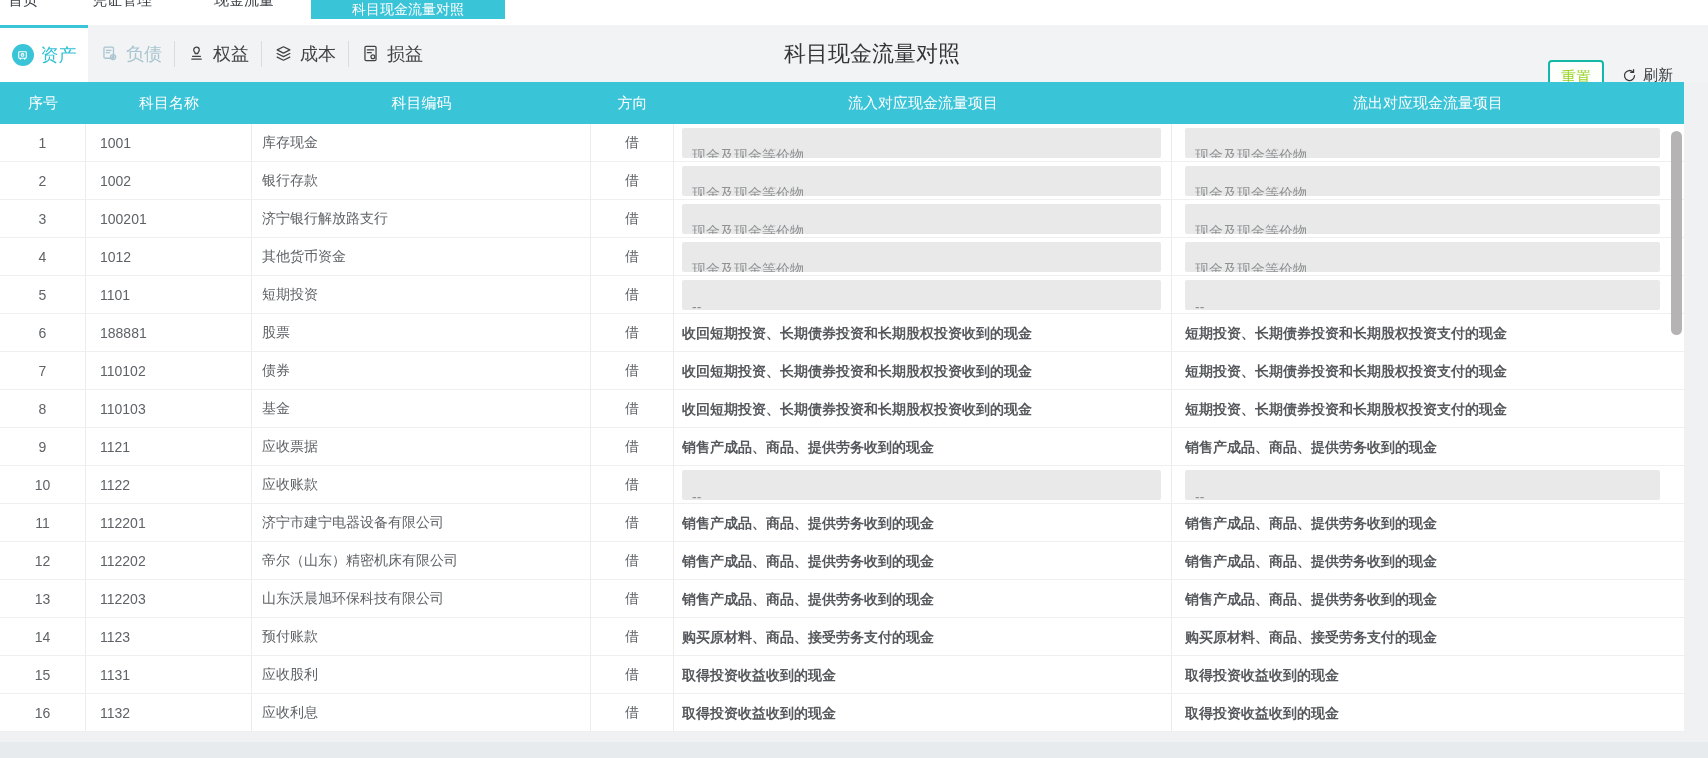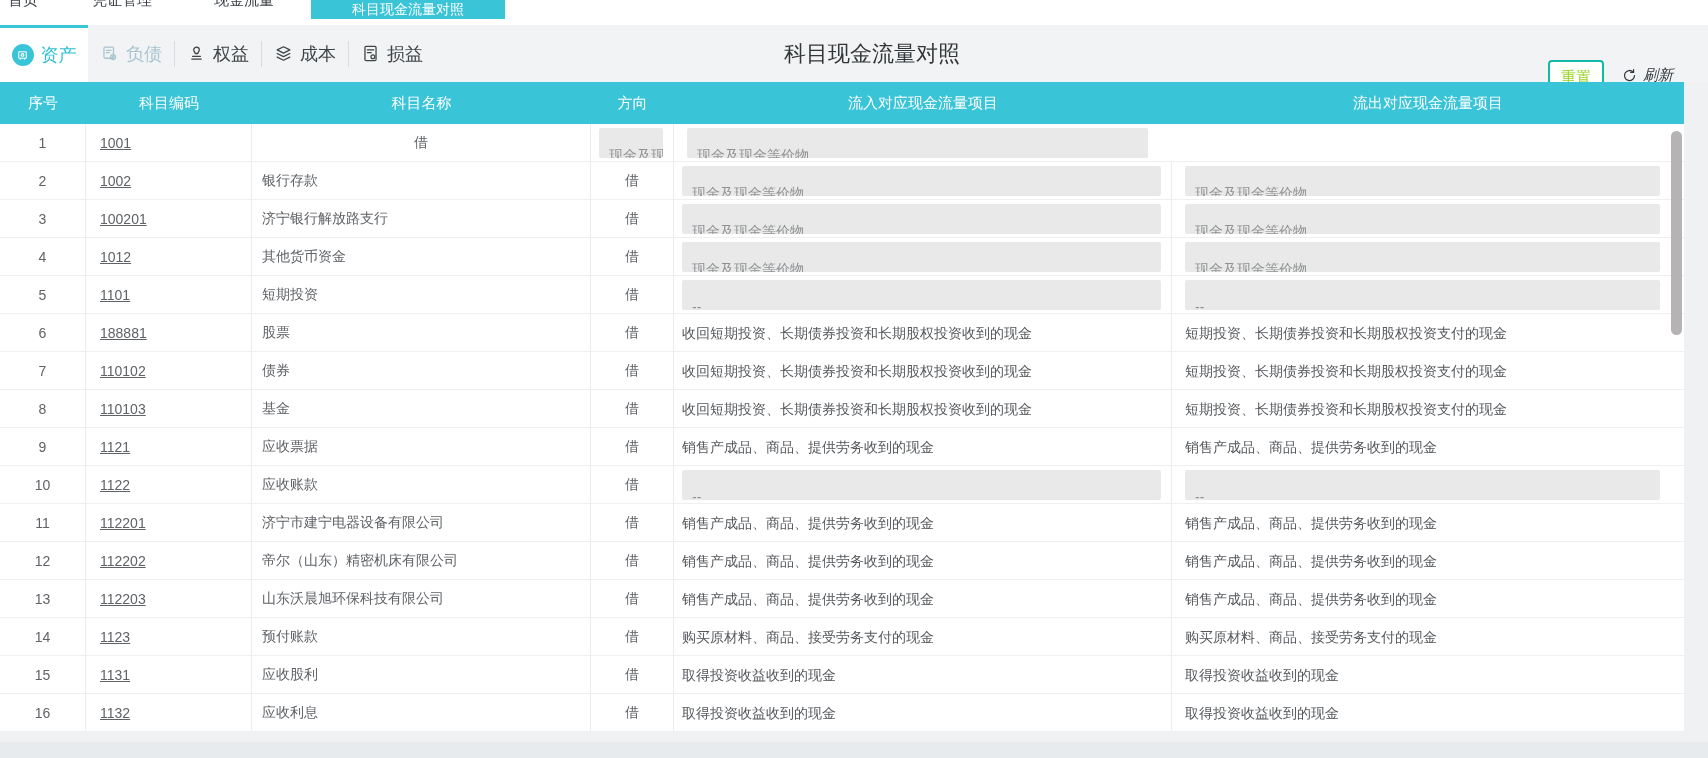--- a/index.html
+++ b/index.html
@@ -22,39 +22,39 @@
   .cat-tab.active { width:88px; background:#ffffff; border-top:3px solid #3ac4d8; color:#2ebfd3; }
   .cat-tab.dim { color:#a9c4d0; }
   .icon-circle { width:22px; height:22px; border-radius:50%; background:#3ac4d8; display:flex; align-items:center; justify-content:center; flex:0 0 auto; }
   .tab-svg { width:19px; height:19px; stroke:currentColor; fill:none; stroke-width:1.6; stroke-linecap:round; stroke-linejoin:round; }
   .tab-svg.white { width:13px; height:13px; stroke:#ffffff; stroke-width:2; }
   .vdivider { width:1px; height:26px; background:#d9dcde; align-self:center; }
 
   .page-title { position:absolute; left:744px; top:0; width:256px; height:57px; line-height:57px; text-align:center; font-size:22px; color:#333638; white-space:nowrap; }
 
   .reset-btn { position:absolute; left:1548px; top:35px; width:56px; height:31px; background:#fdfffd; border:2px solid #14b8a6; border-radius:4px; color:#97d321; font-size:15px; text-align:center; line-height:29px; cursor:pointer; }
-  .refresh { position:absolute; left:1622px; top:35px; height:31px; display:flex; align-items:center; gap:6px; color:#33383c; font-size:15px; cursor:pointer;font-style:italic; }
+  .refresh { position:absolute; left:1622px; top:35px; height:31px; display:flex; align-items:center; gap:6px; color:#33383c; font-size:15px; cursor:pointer; }
   .refresh svg { width:15px; height:15px; stroke:#33383c; fill:none; stroke-width:2; stroke-linecap:round; stroke-linejoin:round; }
 
   
   .table { position:absolute; left:0; top:82px; width:1684px; background:#ffffff; }
   .tr { display:grid; grid-template-columns:86px 166px 339px 83px 498px 512px; height:38px; border-bottom:1px solid #efefef; background:#ffffff; }
   .thead { height:42px; background:#3ac4d8; border-bottom:none; }
   .th { display:flex; align-items:center; justify-content:center; color:#ffffff; font-size:15px; }
   .td { display:flex; align-items:center; font-size:14px; color:#5f6266; border-right:1px solid #ececec; overflow:hidden; white-space:nowrap; }
   .td:last-child { border-right:none; }
   .c-num { justify-content:center; }
-  .c-code { padding-left:14px;text-decoration:underline; }
+  .c-code { padding-left:14px; }
   .c-name { padding-left:10px; }
   .c-dir { justify-content:center; }
   .c-flow-in { padding:0 10px 0 8px; }
   .c-flow-out { padding:0 24px 0 13px; }
   .flow-field { flex:1 1 auto; height:30px; line-height:30px; padding:12px 10px; border-radius:2px; overflow:hidden; white-space:nowrap; }
   .flow-field.boxed { background:#e9e9e9; color:#8f9193; cursor:default; }
-  .flow-field.plain { background:transparent; color:#55585c; padding:0; cursor:pointer; }
+  .flow-field.plain { background:transparent; color:#55585c; padding:0; cursor:pointer;font-weight:bold; }
 
   .vscroll-thumb { position:absolute; left:1671px; top:131px; width:11px; height:204px; border-radius:6px; background:#b5b3b3; cursor:grab; }
 
   .bottom-strip { position:absolute; left:0; top:742px; width:1708px; height:16px; background:#e8ebed; }
 </style>
 </head>
 <body>
 
 <div class="topnav">
   <span class="topnav-item t0">首页</span>
@@ -127,30 +127,31 @@
         <path d="M20 12a8 8 0 1 1-2.4-5.7"></path>
         <polyline points="18.5 2.5 18.5 7 14 7"></polyline>
       </svg>
     <span>刷新</span>
   </div>
 </div>
 
 <div class="table">
   <div class="tr thead">
     <div class="th">序号</div>
+    <div class="th">科目名称</div>
     <div class="th">科目编码</div>
-    <div class="th">科目名称</div>
     <div class="th">方向</div>
     <div class="th">流入对应现金流量项目</div>
     <div class="th">流出对应现金流量项目</div>
   </div>
   <div id="tbody">
   <div class="tr">
     <div class="td c-num">1</div>
     <div class="td c-code">1001</div>
+    <div class="td c-name">库存现金</div>
     <div class="td c-dir">借</div>
     <div class="td c-flow-in">
           <div class="flow-field boxed">现金及现金等价物</div>
         </div>
     <div class="td c-flow-out">
           <div class="flow-field boxed">现金及现金等价物</div>
         </div>
   </div>
 
   <div class="tr">

